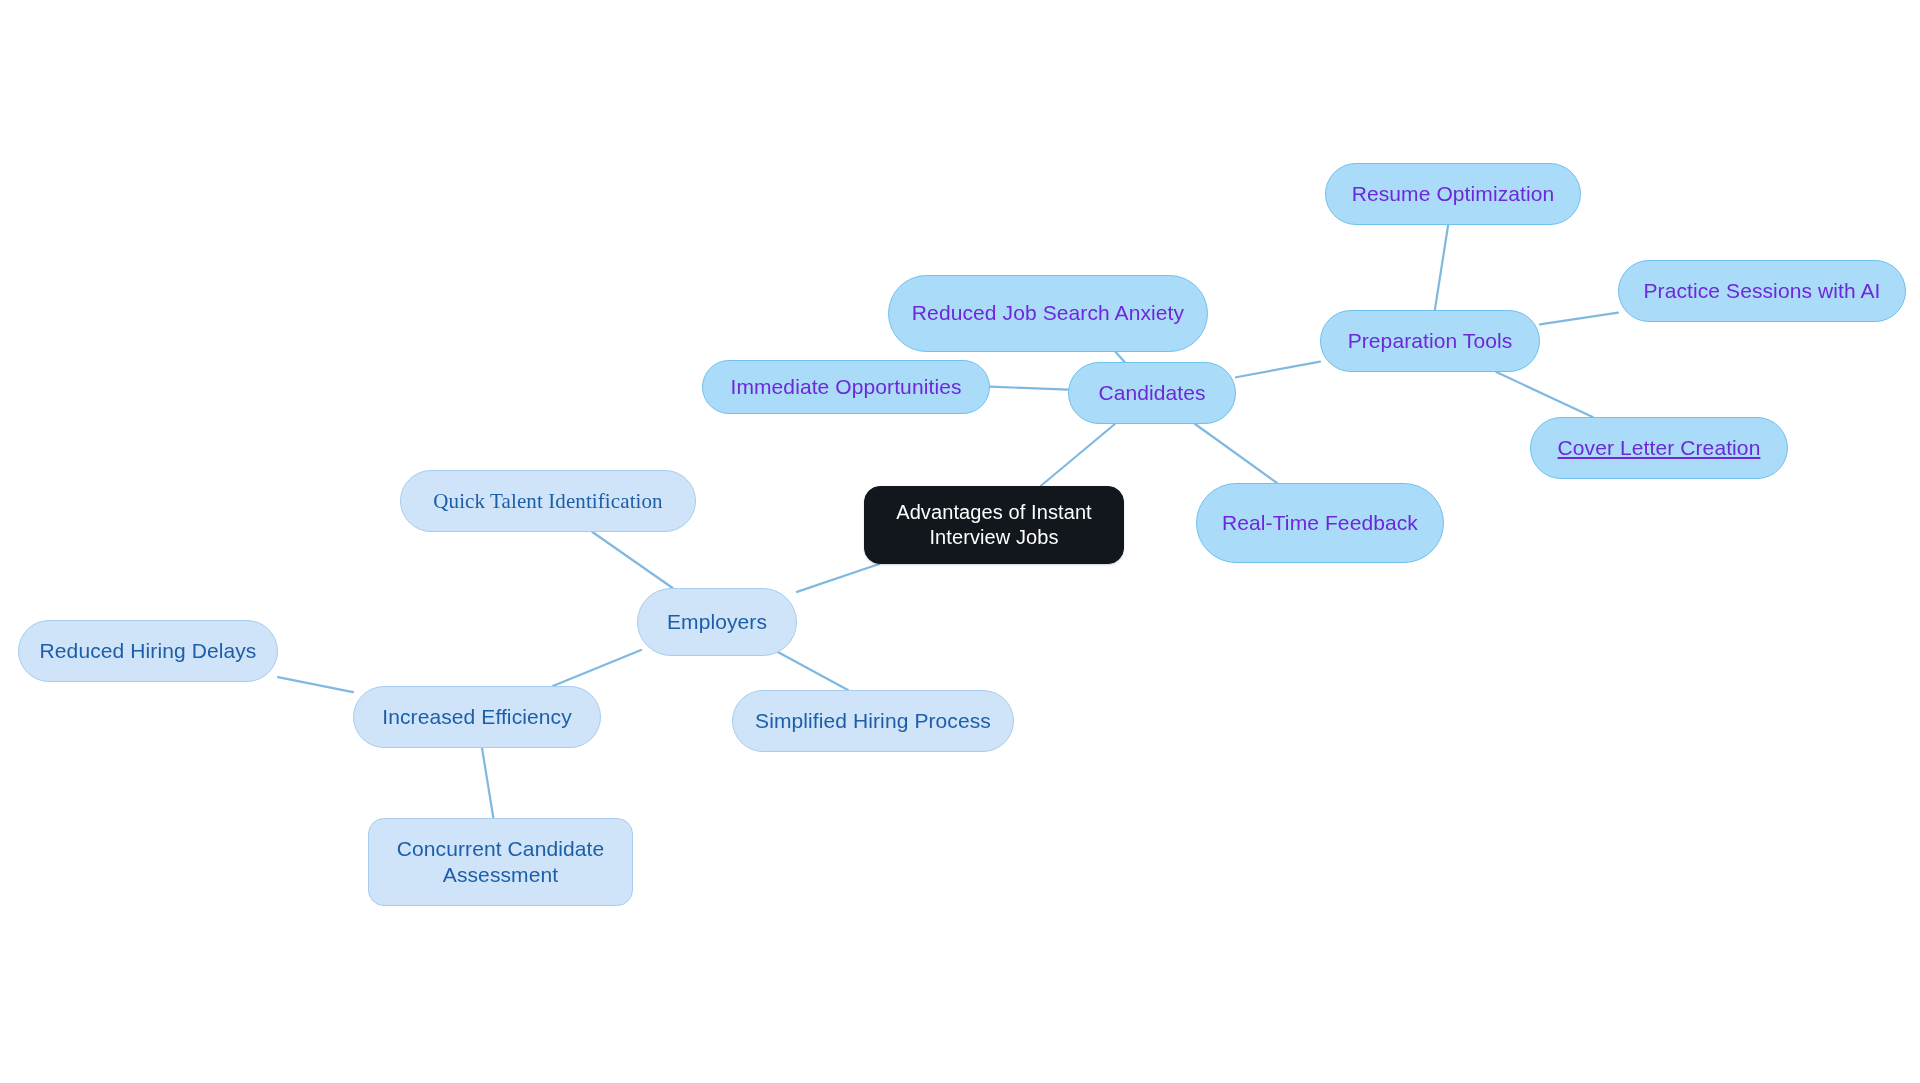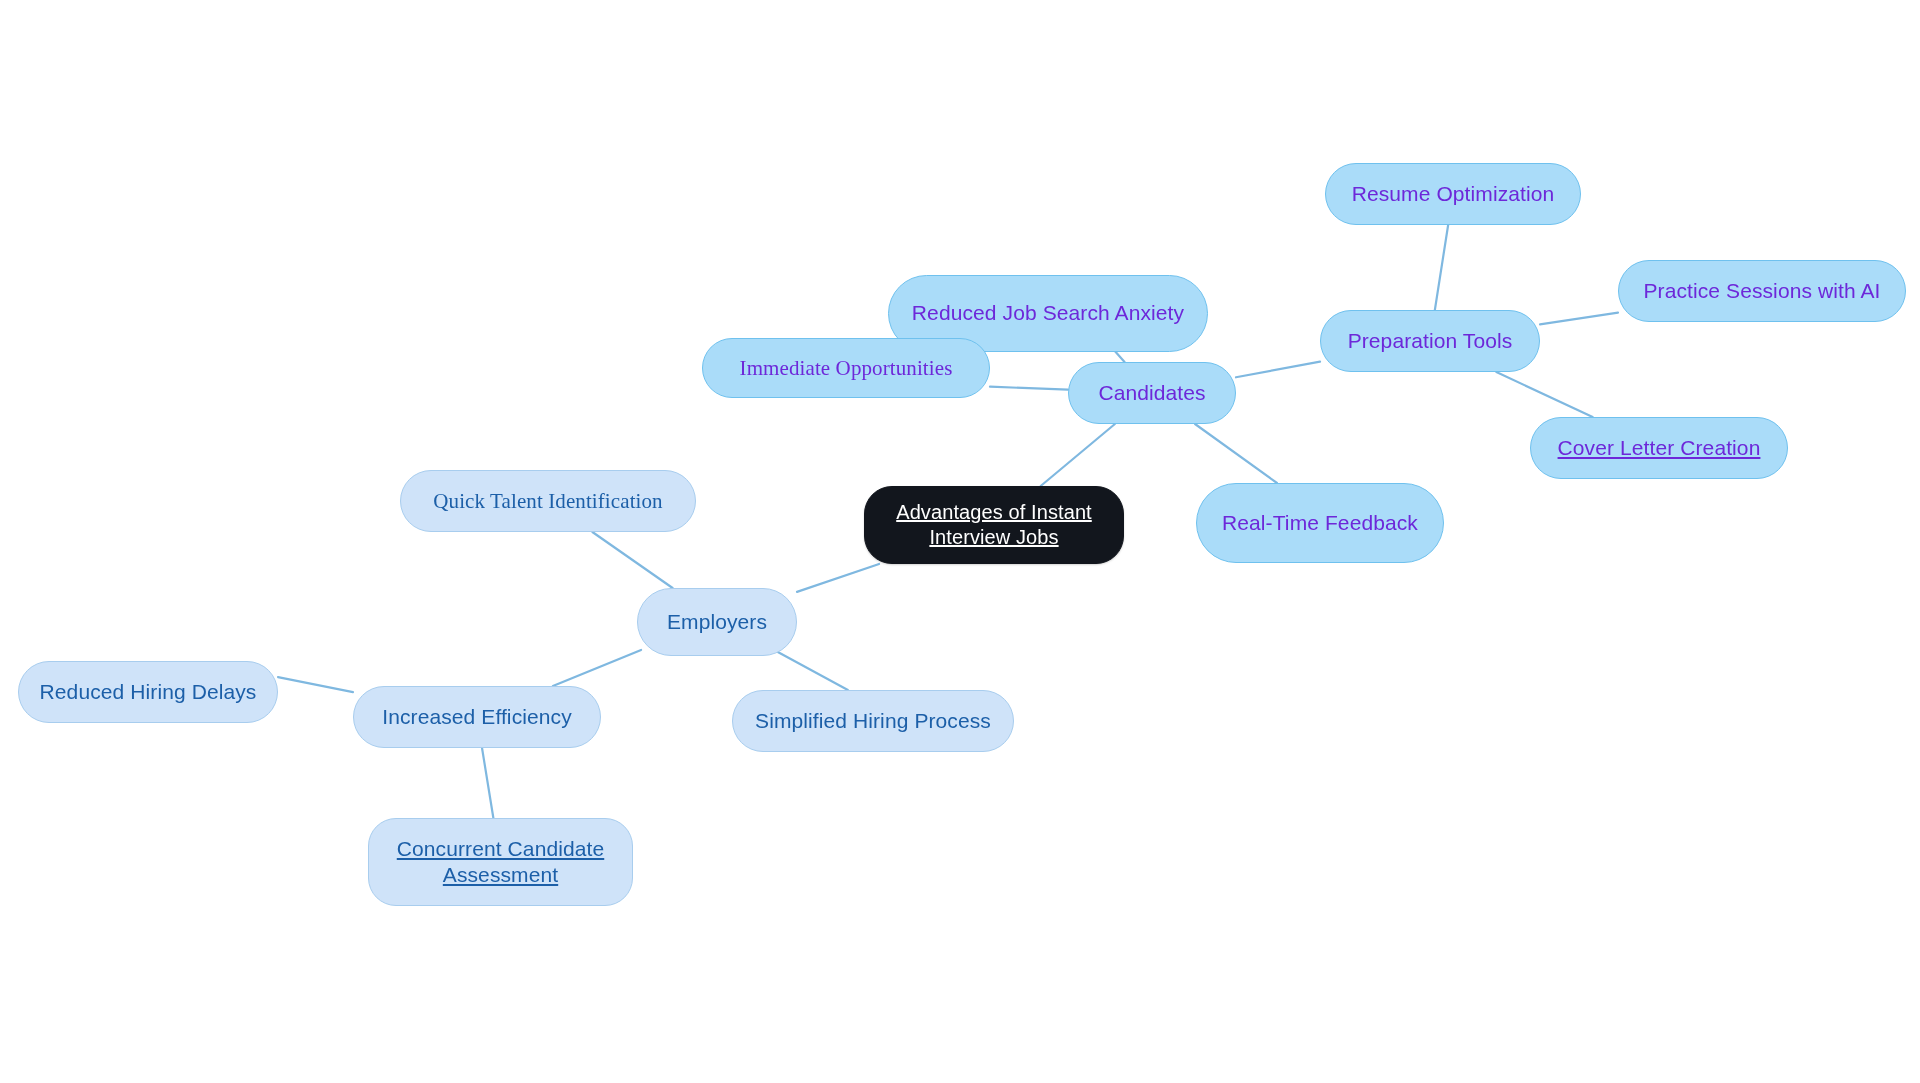--- a/index.html
+++ b/index.html
@@ -53,23 +53,22 @@
     color: #6d28d9;
     font-size: 21px;
   }
   .node-branch-b {
     background: #cfe3f9;
     border: 1.5px solid #a8cdee;
     color: #1c5fa8;
     font-size: 21px;
   }
   .node-multiline {
-    border-radius: 28px;
+    border-radius: 16px;
     line-height: 1.25;
-    text-decoration: underline;
   }
 </style>
 </head>
 <body>
 
 <div id="mindmap-canvas">
   <svg id="edge-layer" viewBox="0 0 1920 1083" width="1920" height="1083">
       <line x1="1040.6818181818182" y1="486" x2="1114.8939393939395" y2="424" stroke="#7fb8e0" stroke-width="2.2" stroke-linecap="round"></line>
       <line x1="879.0744680851064" y1="564" x2="797" y2="591.8519855595667" stroke="#7fb8e0" stroke-width="2.2" stroke-linecap="round"></line>
       <line x1="1124.5573770491803" y1="362" x2="1071.4426229508197" y2="302" stroke="#7fb8e0" stroke-width="2.2" stroke-linecap="round"></line>
@@ -83,27 +82,27 @@
       <line x1="774.1372549019608" y1="650" x2="847.8627450980392" y2="690" stroke="#7fb8e0" stroke-width="2.2" stroke-linecap="round"></line>
       <line x1="641.0816326530612" y1="650" x2="552.9183673469388" y2="686" stroke="#7fb8e0" stroke-width="2.2" stroke-linecap="round"></line>
       <line x1="353" y1="692.1246200607902" x2="278" y2="677.0790273556231" stroke="#7fb8e0" stroke-width="2.2" stroke-linecap="round"></line>
       <line x1="482.0241379310345" y1="748" x2="493.3689655172414" y2="818" stroke="#7fb8e0" stroke-width="2.2" stroke-linecap="round"></line>
     </svg>
   <div id="node-layer">
       <div class="node node-root node-multiline" style="left: 864px; top: 486px; width: 260px; height: 78px;">Advantages of Instant
 Interview Jobs</div>
       <div class="node node-branch-a" style="left: 1068px; top: 362px; width: 168px; height: 62px;">Candidates</div>
       <div class="node node-branch-a" style="left: 888px; top: 240px; width: 320px; height: 77px; margin-top: 35px;">Reduced Job Search Anxiety</div>
-      <div class="node node-branch-a" style="left: 702px; top: 338px; width: 288px; height: 60px; font-family: Liberation Serif, serif;">Immediate Opportunities</div>
+      <div class="node node-branch-a" style="left: 702px; top: 360px; width: 288px; height: 54px;">Immediate Opportunities</div>
       <div class="node node-branch-a" style="left: 1196px; top: 483px; width: 248px; height: 80px;">Real-Time Feedback</div>
       <div class="node node-branch-a" style="left: 1320px; top: 310px; width: 220px; height: 62px;">Preparation Tools</div>
       <div class="node node-branch-a" style="left: 1325px; top: 163px; width: 256px; height: 62px;">Resume Optimization</div>
       <div class="node node-branch-a" style="left: 1618px; top: 260px; width: 288px; height: 62px;">Practice Sessions with AI</div>
       <div class="node node-branch-a" style="left: 1530px; top: 417px; width: 258px; height: 62px; text-decoration: underline;">Cover Letter Creation</div>
       <div class="node node-branch-b" style="left: 637px; top: 588px; width: 160px; height: 68px;">Employers</div>
       <div class="node node-branch-b" style="left: 400px; top: 470px; width: 296px; height: 62px; font-family: Liberation Serif, serif;">Quick Talent Identification</div>
       <div class="node node-branch-b" style="left: 732px; top: 690px; width: 282px; height: 62px;">Simplified Hiring Process</div>
       <div class="node node-branch-b" style="left: 353px; top: 686px; width: 248px; height: 62px;">Increased Efficiency</div>
-      <div class="node node-branch-b" style="left: 18px; top: 620px; width: 260px; height: 62px; margin-top: 41px;">Reduced Hiring Delays</div>
+      <div class="node node-branch-b" style="left: 18px; top: 620px; width: 260px; height: 62px;">Reduced Hiring Delays</div>
       <div class="node node-branch-b node-multiline" style="left: 368px; top: 818px; width: 265px; height: 88px;">Concurrent Candidate
 Assessment</div>
     </div>
 </div>
 
 </body></html>

